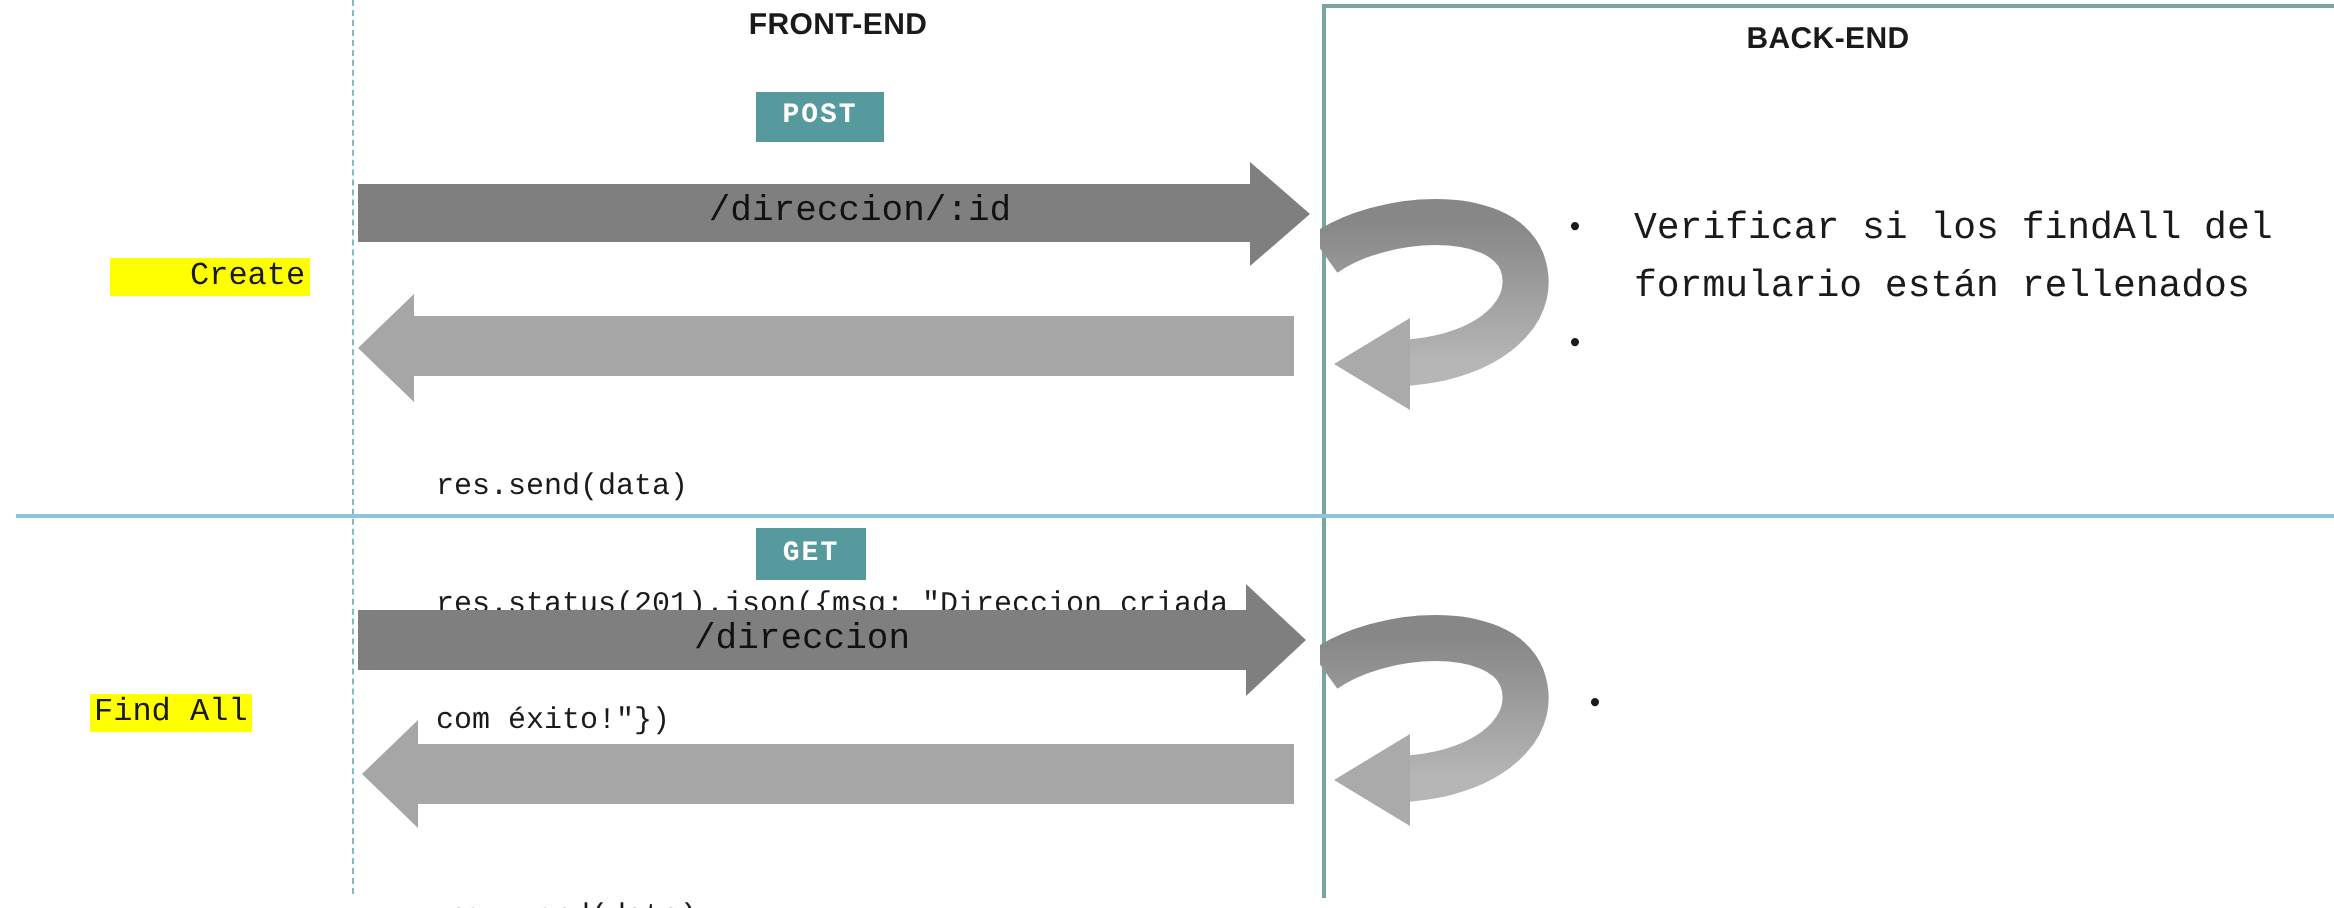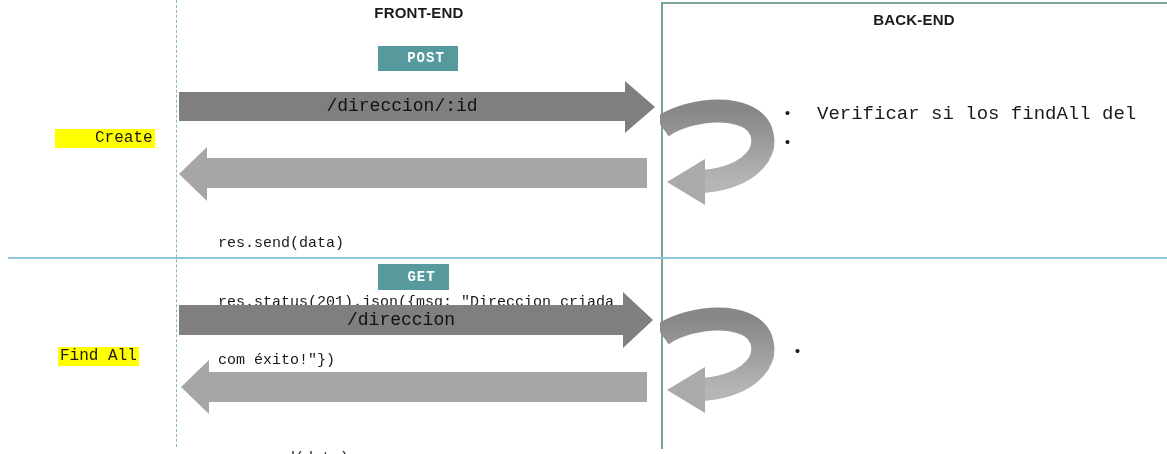--- a/index.html
+++ b/index.html
@@ -17,40 +17,40 @@
   .lane-title{position:absolute;font-size:15px;font-weight:600;letter-spacing:.2px;text-align:center;}
   .front-title{left:177px;top:4px;width:484px;}
   .back-title{left:661px;top:11px;width:506px;}
 
   
   .section-divider{position:absolute;left:8px;top:257px;width:1159px;height:2px;background:#8cc6d8;}
 
   
   .op-label{position:absolute;background:#ffff00;font-size:16px;padding:0 2px;line-height:19px;}
   .op-create{left:55px;top:129px;padding-left:40px;}
-  .op-findall{left:58px;top:347px;}
+  .op-findall{left:45px;top:347px;}
 
   
   .method-badge{position:absolute;background:#569a9e;color:#ffffff;
-    font-size:14px;font-weight:bold;letter-spacing:1px;text-align:center;padding-left:16px;}
+    font-size:14px;font-weight:bold;letter-spacing:1px;text-align:center;}
   .badge-post{left:378px;top:46px;width:64px;height:25px;line-height:25px;}
   .badge-get{left:378px;top:264px;width:55px;height:26px;line-height:26px;}
 
   
   .arrow{position:absolute;}
   .arrow .body{position:absolute;}
   .arrow .head{position:absolute;width:0;height:0;}
   .req .body{background:#7f7f7f;}
   .res .body{background:#a6a6a6;}
   .arrow-label{position:absolute;text-align:center;font-size:18px;color:#111;}
 
   .req1{left:179px;top:81px;width:480px;height:52px;}
   .req1 .body{left:0;top:11px;width:446px;height:29px;}
   .req1 .head{left:446px;top:0;border-top:26px solid transparent;border-bottom:26px solid transparent;border-left:30px solid #7f7f7f;}
-  .req1 .arrow-label{left:0;top:11px;width:446px;line-height:29px;}
+  .req1 .arrow-label{left:0;top:11px;width:446px;line-height:29px;padding-left:28px;}
 
   .res1{left:179px;top:147px;width:470px;height:54px;}
   .res1 .head{left:0;top:0;border-top:27px solid transparent;border-bottom:27px solid transparent;border-right:28px solid #a6a6a6;}
   .res1 .body{left:28px;top:11px;width:440px;height:30px;}
 
   .req2{left:179px;top:292px;width:480px;height:56px;}
   .req2 .body{left:0;top:13px;width:444px;height:30px;}
   .req2 .head{left:444px;top:0;border-top:28px solid transparent;border-bottom:28px solid transparent;border-left:30px solid #7f7f7f;}
   .req2 .arrow-label{left:0;top:13px;width:444px;line-height:30px;}
 
@@ -119,20 +119,24 @@
     <path d="M 2 32 C 30 12, 90 8, 101 36 C 109 58, 90 77, 60 84 C 53 85.5, 48 86, 43 86.5" fill="none" stroke="url(#loopGrad1)" stroke-width="23" stroke-linecap="butt"></path>
     <polygon points="45,64 45,110 7,87" fill="#aaaaaa"></polygon>
   </svg>
 
   <div class="bullet-list mono bullets1">
     <div class="bullet-row">
       <span class="bullet-dot">•</span>
       <span class="bullet-text">Verificar si los findAll del</span>
     </div>
     <div class="bullet-row">
+      <span class="bullet-dot"></span>
+      <span class="bullet-text">formulario están rellenados</span>
+    </div>
+    <div class="bullet-row">
       <span class="bullet-dot">•</span>
     </div>
   </div>
 
   <div class="section-divider"></div>
 
   <div class="method-badge mono badge-get">GET</div>
 
   <div class="arrow req req2">
     <div class="body"></div>

